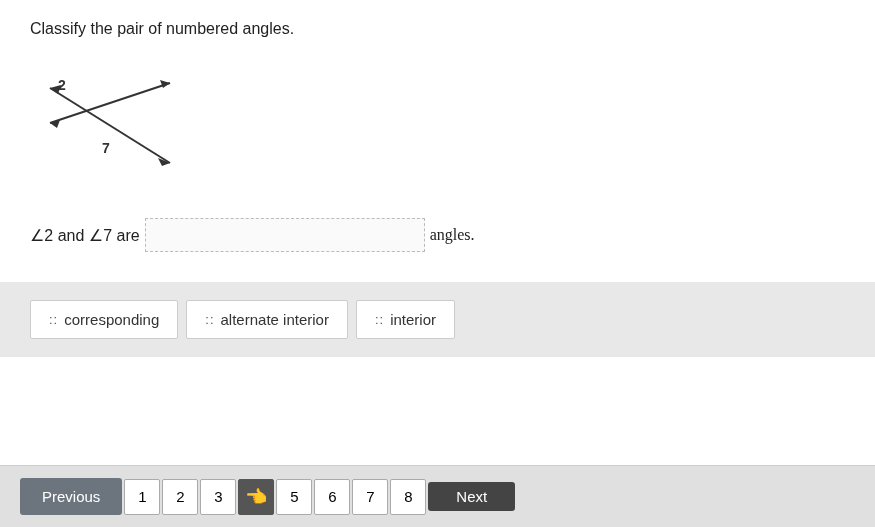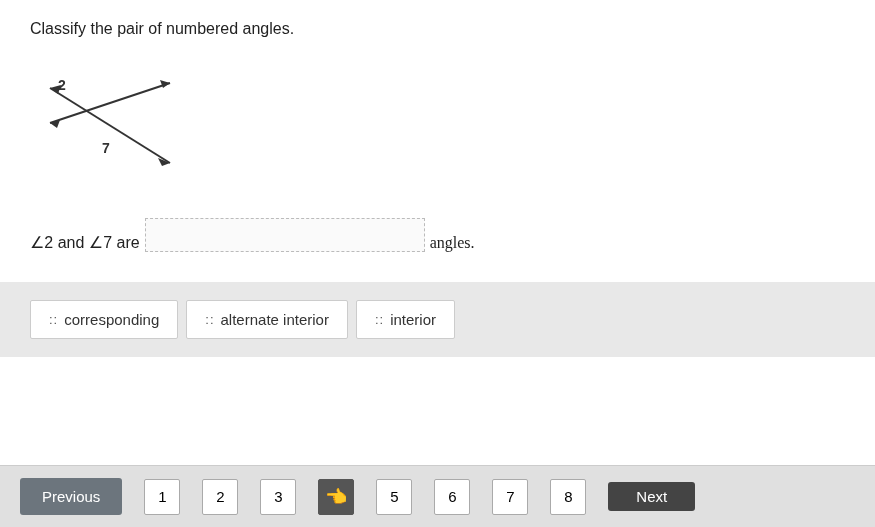--- a/index.html
+++ b/index.html
@@ -34,21 +34,21 @@
       position: relative;
     }
 
     .diagram-area svg {
       width: 160px;
       height: 130px;
     }
 
     .answer-row {
       display: flex;
-      align-items: flex-end;
+      align-items: center;
       gap: 5px;
       font-size: 16px;
       color: #222;
       margin-top: 10px;
     }
 
     .answer-box {
       border: 1.5px dashed #bbb;
       background: #fafafa;
       width: 280px;
@@ -90,21 +90,21 @@
       color: #555;
       font-size: 13px;
       letter-spacing: 1px;
     }
 
     .bottom-nav {
       background: #e0e0e0;
       padding: 12px 20px;
       display: flex;
       align-items: center;
-      gap: 22px;
+      gap: 2px;
       border-top: 1px solid #ccc;
     }
 
     .prev-btn {
       background: #6c757d;
       color: white;
       border: none;
       padding: 10px 22px;
       font-size: 15px;
       cursor: pointer;

